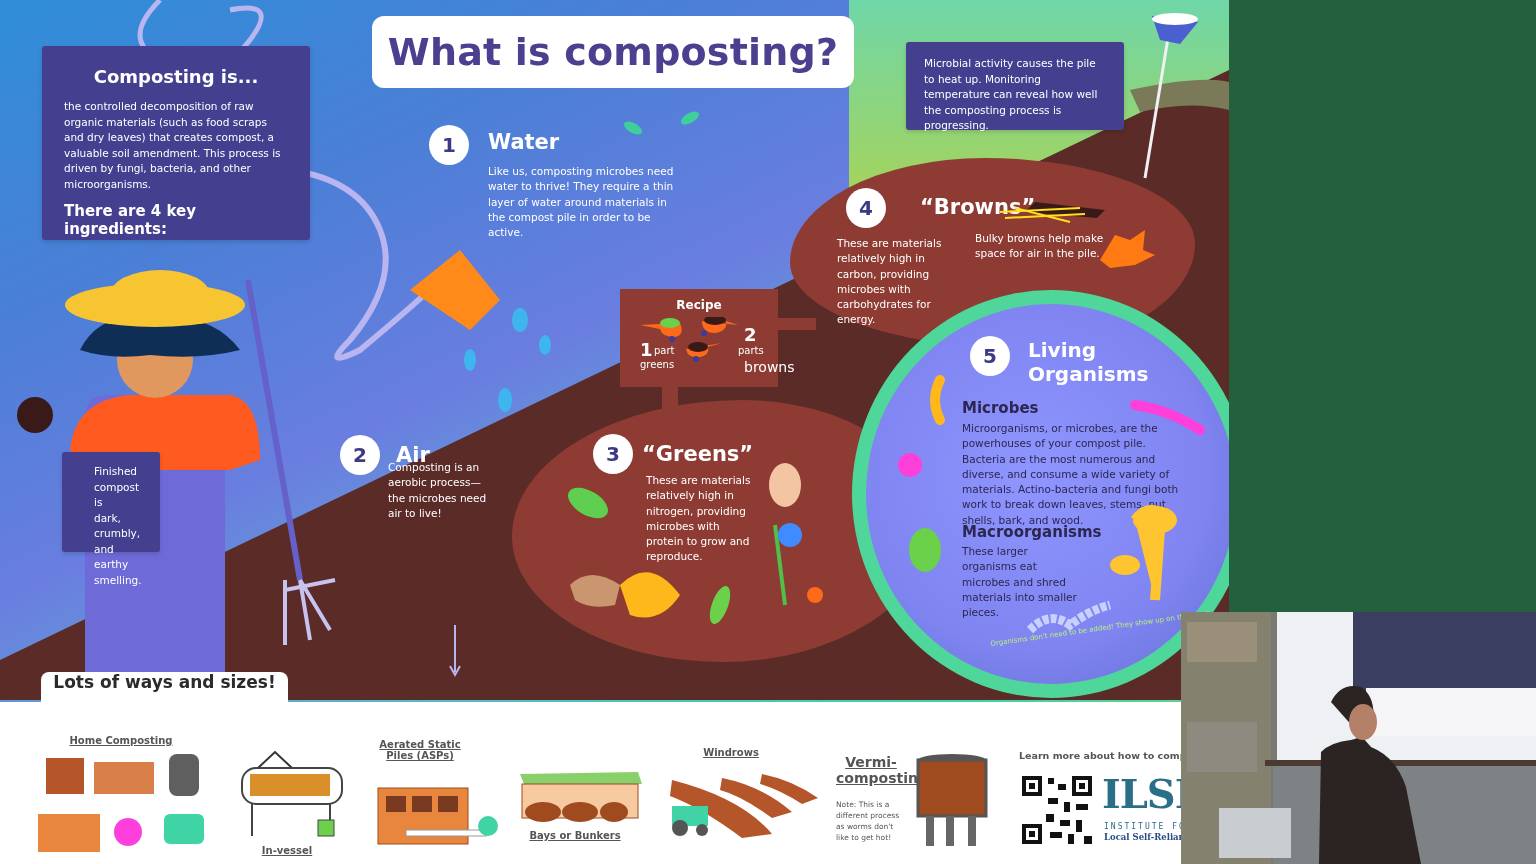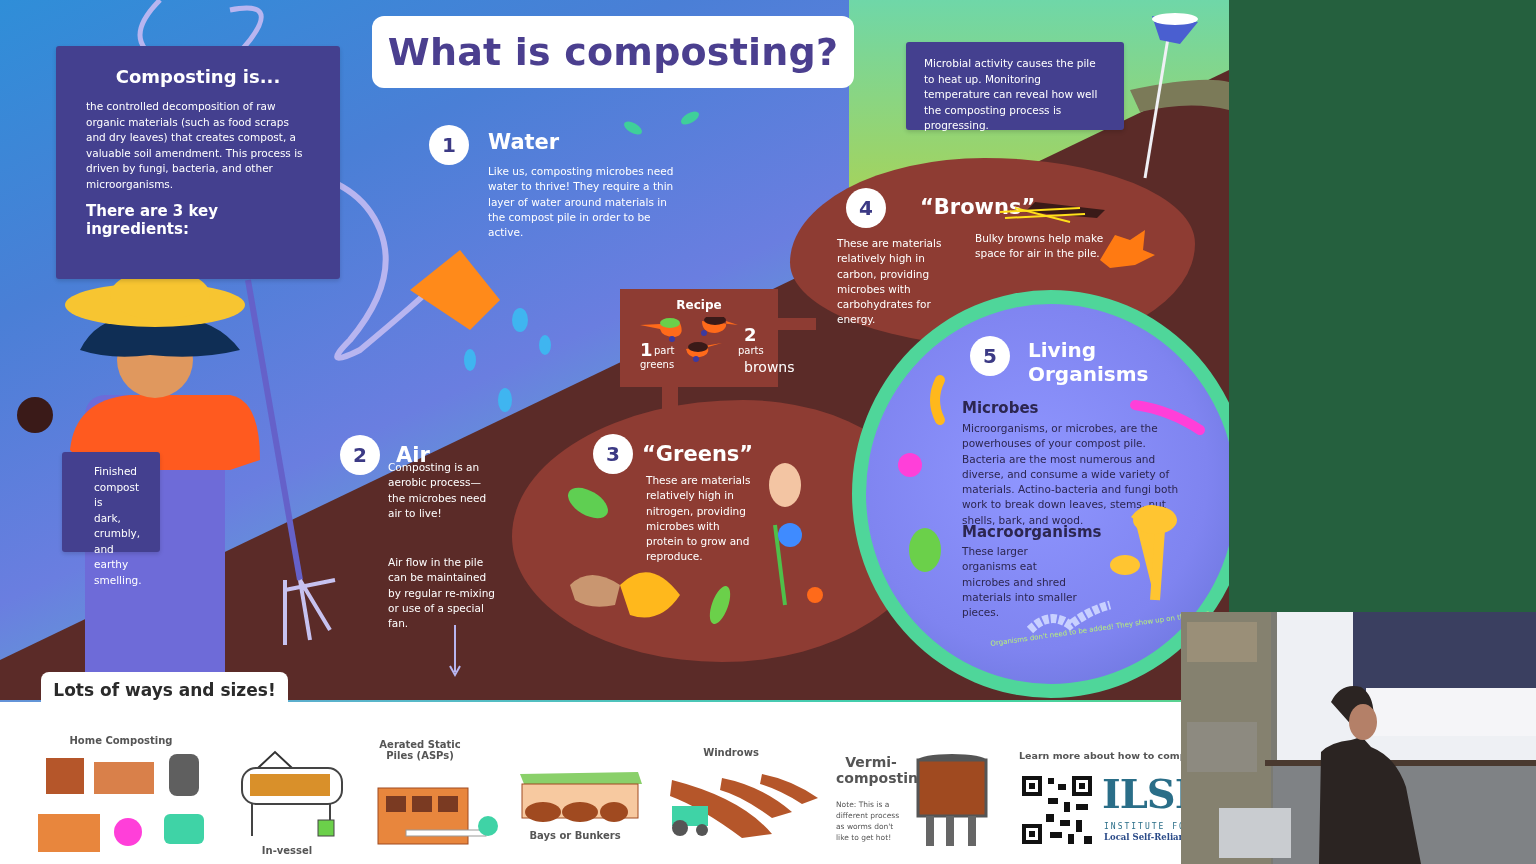--- a/index.html
+++ b/index.html
@@ -5,40 +5,40 @@
   html,body{margin:0;padding:0;}
   body{width:1536px;height:864px;position:relative;overflow:hidden;background:#25603e;font-family:"DejaVu Sans","Liberation Sans",sans-serif;}
   .slide{position:absolute;left:0;top:0;width:1229px;height:864px;overflow:hidden;
     background:linear-gradient(155deg,#2f8ed8 0%,#4a7fd6 22%,#6a7ee0 42%,#58b9c9 62%,#3fd3a6 80%,#8ad06a 100%);}
   .sky-right{position:absolute;right:0;top:0;width:380px;height:200px;background:linear-gradient(180deg,#6fd7a8 0%,#a6d35a 100%);}
   .soil{position:absolute;left:0;top:0;width:1229px;height:700px;}
   .pile{position:absolute;border-radius:50%;}
   .title-box{position:absolute;left:372px;top:16px;width:482px;height:72px;background:#fff;border-radius:12px;display:flex;align-items:center;justify-content:center;}
   .title-box span{font-size:38px;font-weight:bold;color:#4b3f8f;letter-spacing:0.2px;}
   .panel{position:absolute;background:#44408f;color:#fff;border-radius:3px;box-shadow:0 2px 4px rgba(0,0,0,.15);}
-  .intro{left:56px;top:46px;width:268px;height:233px;padding:0 8px;}
+  .intro{left:42px;top:46px;width:268px;height:194px;padding:0 0;}
   .intro h2{margin:20px 0 12px;text-align:center;font-size:18px;font-weight:bold;}
   .intro p{margin:0 22px;font-size:10.5px;line-height:15.5px;}
   .intro h3{margin:10px 22px 0;font-size:15px;font-weight:bold;}
   .temp{left:906px;top:42px;width:218px;height:88px;}
   .temp p{margin:14px 18px;font-size:10.5px;line-height:15.5px;}
   .finished{left:62px;top:452px;width:98px;height:100px;}
   .finished p{margin:12px 32px;font-size:10.5px;line-height:15.5px;}
   .num{position:absolute;width:40px;height:40px;border-radius:50%;background:#fff;color:#3c3a85;font-weight:bold;font-size:20px;display:flex;align-items:center;justify-content:center;}
   .sec-title{position:absolute;color:#fff;font-weight:bold;font-size:21px;}
   .sec-text{position:absolute;color:#fff;font-size:10.5px;line-height:15.3px;}
   .recipe{position:absolute;left:620px;top:289px;width:158px;height:98px;background:#8e3c33;color:#fff;}
   .recipe .rt{position:absolute;left:0;right:0;top:9px;text-align:center;font-size:12px;font-weight:bold;}
   .organisms{position:absolute;left:852px;top:290px;width:370px;height:380px;border-radius:50%;background:radial-gradient(circle at 45% 45%,#8f96ff 0%,#7f84f0 60%,#7078e0 80%);border:14px solid #4fd69a;}
   .micro-h{position:absolute;font-weight:bold;font-size:15px;color:#2c2650;text-align:center;}
   .micro-t{position:absolute;font-size:10.5px;line-height:15.3px;color:#2c2650;}
   .bottom{position:absolute;left:0;top:702px;width:1229px;height:162px;background:#fff;}
-  .ways-tab{position:absolute;left:41px;top:672px;width:247px;height:36px;background:#fff;border-radius:8px 8px 0 0;display:flex;align-items:center;justify-content:center;}
+  .ways-tab{position:absolute;left:41px;top:672px;width:247px;height:36px;background:#fff;border-radius:8px 8px 0 0;display:flex;justify-content:center;}
   .ways-tab span{font-size:17px;font-weight:bold;color:#2b2b2b;}
-  .way-label{position:absolute;font-size:10px;color:#555;text-align:center;font-weight:bold;}
+  .way-label{position:absolute;font-size:10px;color:#555;text-align:center;font-weight:bold;text-decoration:underline;}
   .illus{position:absolute;}
   .cam{position:absolute;left:1181px;top:612px;width:355px;height:252px;overflow:hidden;background:#6d6f68;}
 </style>
 </head>
 <body>
 
 <div class="slide">
   <div class="sky-right"></div>
 
   <svg class="soil" width="1229" height="700" viewBox="0 0 1229 700">
@@ -82,39 +82,38 @@
     <path d="M285 330 L285 395 M300 330 L310 390 M300 330 L330 380 M285 340 L335 330" stroke="#c7c2f0" stroke-width="4" fill="none"></path>
   </svg>
 
   <div class="title-box">
     <span>What is composting?</span>
   </div>
 
   <div class="panel intro">
     <h2>Composting is...</h2>
     <p>the controlled decomposition of raw organic materials (such as food scraps and dry leaves) that creates compost, a valuable soil amendment. This process is driven by fungi, bacteria, and other microorganisms.</p>
-    <h3>There are 3 key ingredients:</h3>
+    <h3>There are 4 key ingredients:</h3>
   </div>
 
   <div class="panel temp">
     <p>Microbial activity causes the pile to heat up. Monitoring temperature can reveal how well the composting process is progressing.</p>
   </div>
 
   <div class="panel finished">
     <p>Finished compost is dark, crumbly, and earthy smelling.</p>
   </div>
 
   <div class="num" style="left:429px;top:125px;">1</div>
   <div class="sec-title" style="left:488px;top:130px;">Water</div>
   <div class="sec-text" style="left:488px;top:164px;width:190px;">Like us, composting microbes need water to thrive! They require a thin layer of water around materials in the compost pile in order to be active.</div>
 
   <div class="num" style="left:340px;top:435px;">2</div>
   <div class="sec-title" style="left:396px;top:443px;">Air</div>
   <div class="sec-text" style="left:388px;top:460px;width:100px;">Composting is an aerobic process— the microbes need air to live!</div>
-  <div class="sec-text" style="left:388px;top:555px;width:112px;">Air flow in the pile can be maintained by regular re-mixing or use of a special fan.</div>
 
   <div class="recipe">
     <div class="rt">Recipe</div>
     <svg style="position:absolute;left:20px;top:28px;" width="120" height="50">
       <path d="M0 8 L20 12 Q22 20 35 20 Q45 18 40 6 Z" fill="#ff6a1a"></path>
         <ellipse cx="30" cy="6" rx="10" ry="5" fill="#6bd04a"></ellipse>
         <circle cx="32" cy="22" r="3" fill="#3c3aa0"></circle>
       <path d="M62 4 Q62 16 75 16 Q88 14 86 4 L98 8 Z" fill="#ff6a1a"></path>
         <ellipse cx="75" cy="3" rx="11" ry="5" fill="#3a1a18"></ellipse>
         <circle cx="64" cy="16" r="3" fill="#3c3aa0"></circle>

